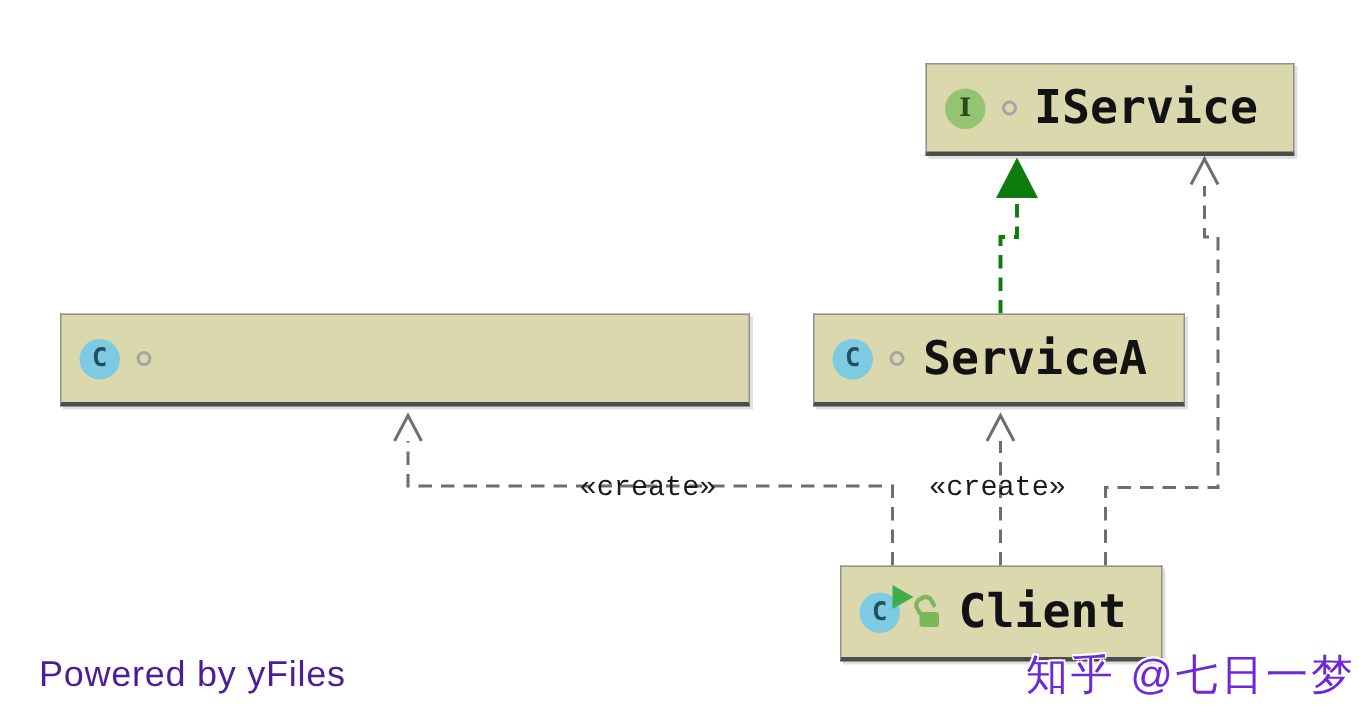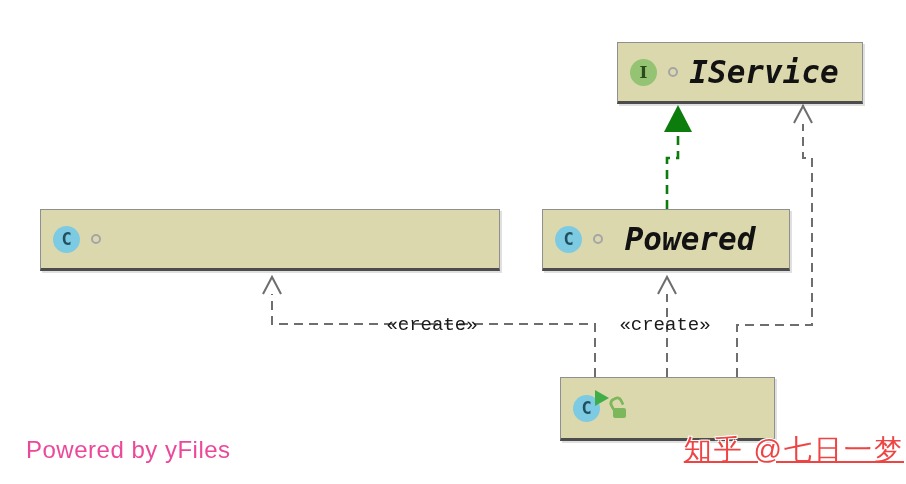--- a/index.html
+++ b/index.html
@@ -49,39 +49,38 @@
   .lock-body {
     position:absolute; left:2px; bottom:0; width:13px; height:10px;
     background:#7db75c; border-radius:2px;
   }
   .lock-shackle {
     position:absolute; left:-2px; top:-1px; width:8px; height:8px;
     border:3px solid #7db75c; border-bottom:none;
     border-radius:6px 6px 0 0;
     transform:rotate(-28deg);
   }
-  .node-label { flex:1; text-align:center; padding-right:12px; white-space:nowrap;font-style:italic; }
+  .node-label { flex:1; text-align:center; padding-right:12px; white-space:nowrap; }
 
   .edge-label {
     position:absolute; z-index:3; width:96px; height:22px; line-height:22px;
     text-align:center; font-size:19px; color:#1a1a1a;
     font-family:Liberation Mono, monospace; white-space:nowrap;
   }
   #edge-label-create-1 { left:384px; top:314px; }
   #edge-label-create-2 { left:617px; top:314px; }
 
   #powered-by {
     position:absolute; left:26px; top:436px; z-index:4;
-    font-size:24px; color:#ec4899; letter-spacing:0.5px;
+    font-size:24px; color:#4c1d95; letter-spacing:0.5px;
   }
   #watermark {
     position:absolute; right:2px; top:431px; z-index:5;
-    font-size:28px; color:#ef4444; letter-spacing:2px;
+    font-size:28px; color:#6d28d9; letter-spacing:2px;
     text-shadow:1px 1px 0 #fff, -1px -1px 0 #fff, 1px -1px 0 #fff, -1px 1px 0 #fff;
-    text-decoration:underline;
   }
 </style>
 </head>
 <body>
 
 <div id="canvas">
 
   <svg id="edges-layer" viewBox="0 0 906 484" xmlns="http://www.w3.org/2000/svg">
 
     <g>
@@ -118,31 +117,32 @@
       <span class="circle-icon class-circle">C</span>
       <span class="ring-icon"></span>
     </span>
   </div>
 
   <div class="node" id="node-servicea">
     <span class="icons">
       <span class="circle-icon class-circle">C</span>
       <span class="ring-icon"></span>
     </span>
-    <span class="node-label">Powered</span>
+    <span class="node-label">ServiceA</span>
   </div>
 
   <div class="node" id="node-client">
     <span class="icons">
       <span class="circle-icon class-circle">C<i class="run-overlay"></i></span>
       <span class="lock-icon">
         <i class="lock-shackle"></i>
         <i class="lock-body"></i>
       </span>
     </span>
+    <span class="node-label">Client</span>
   </div>
 
   <div class="edge-label" id="edge-label-create-1">«create»</div>
   <div class="edge-label" id="edge-label-create-2">«create»</div>
 
   <div id="powered-by">Powered by yFiles</div>
   <div id="watermark">知乎 @七日一梦</div>
 
 </div>
 

